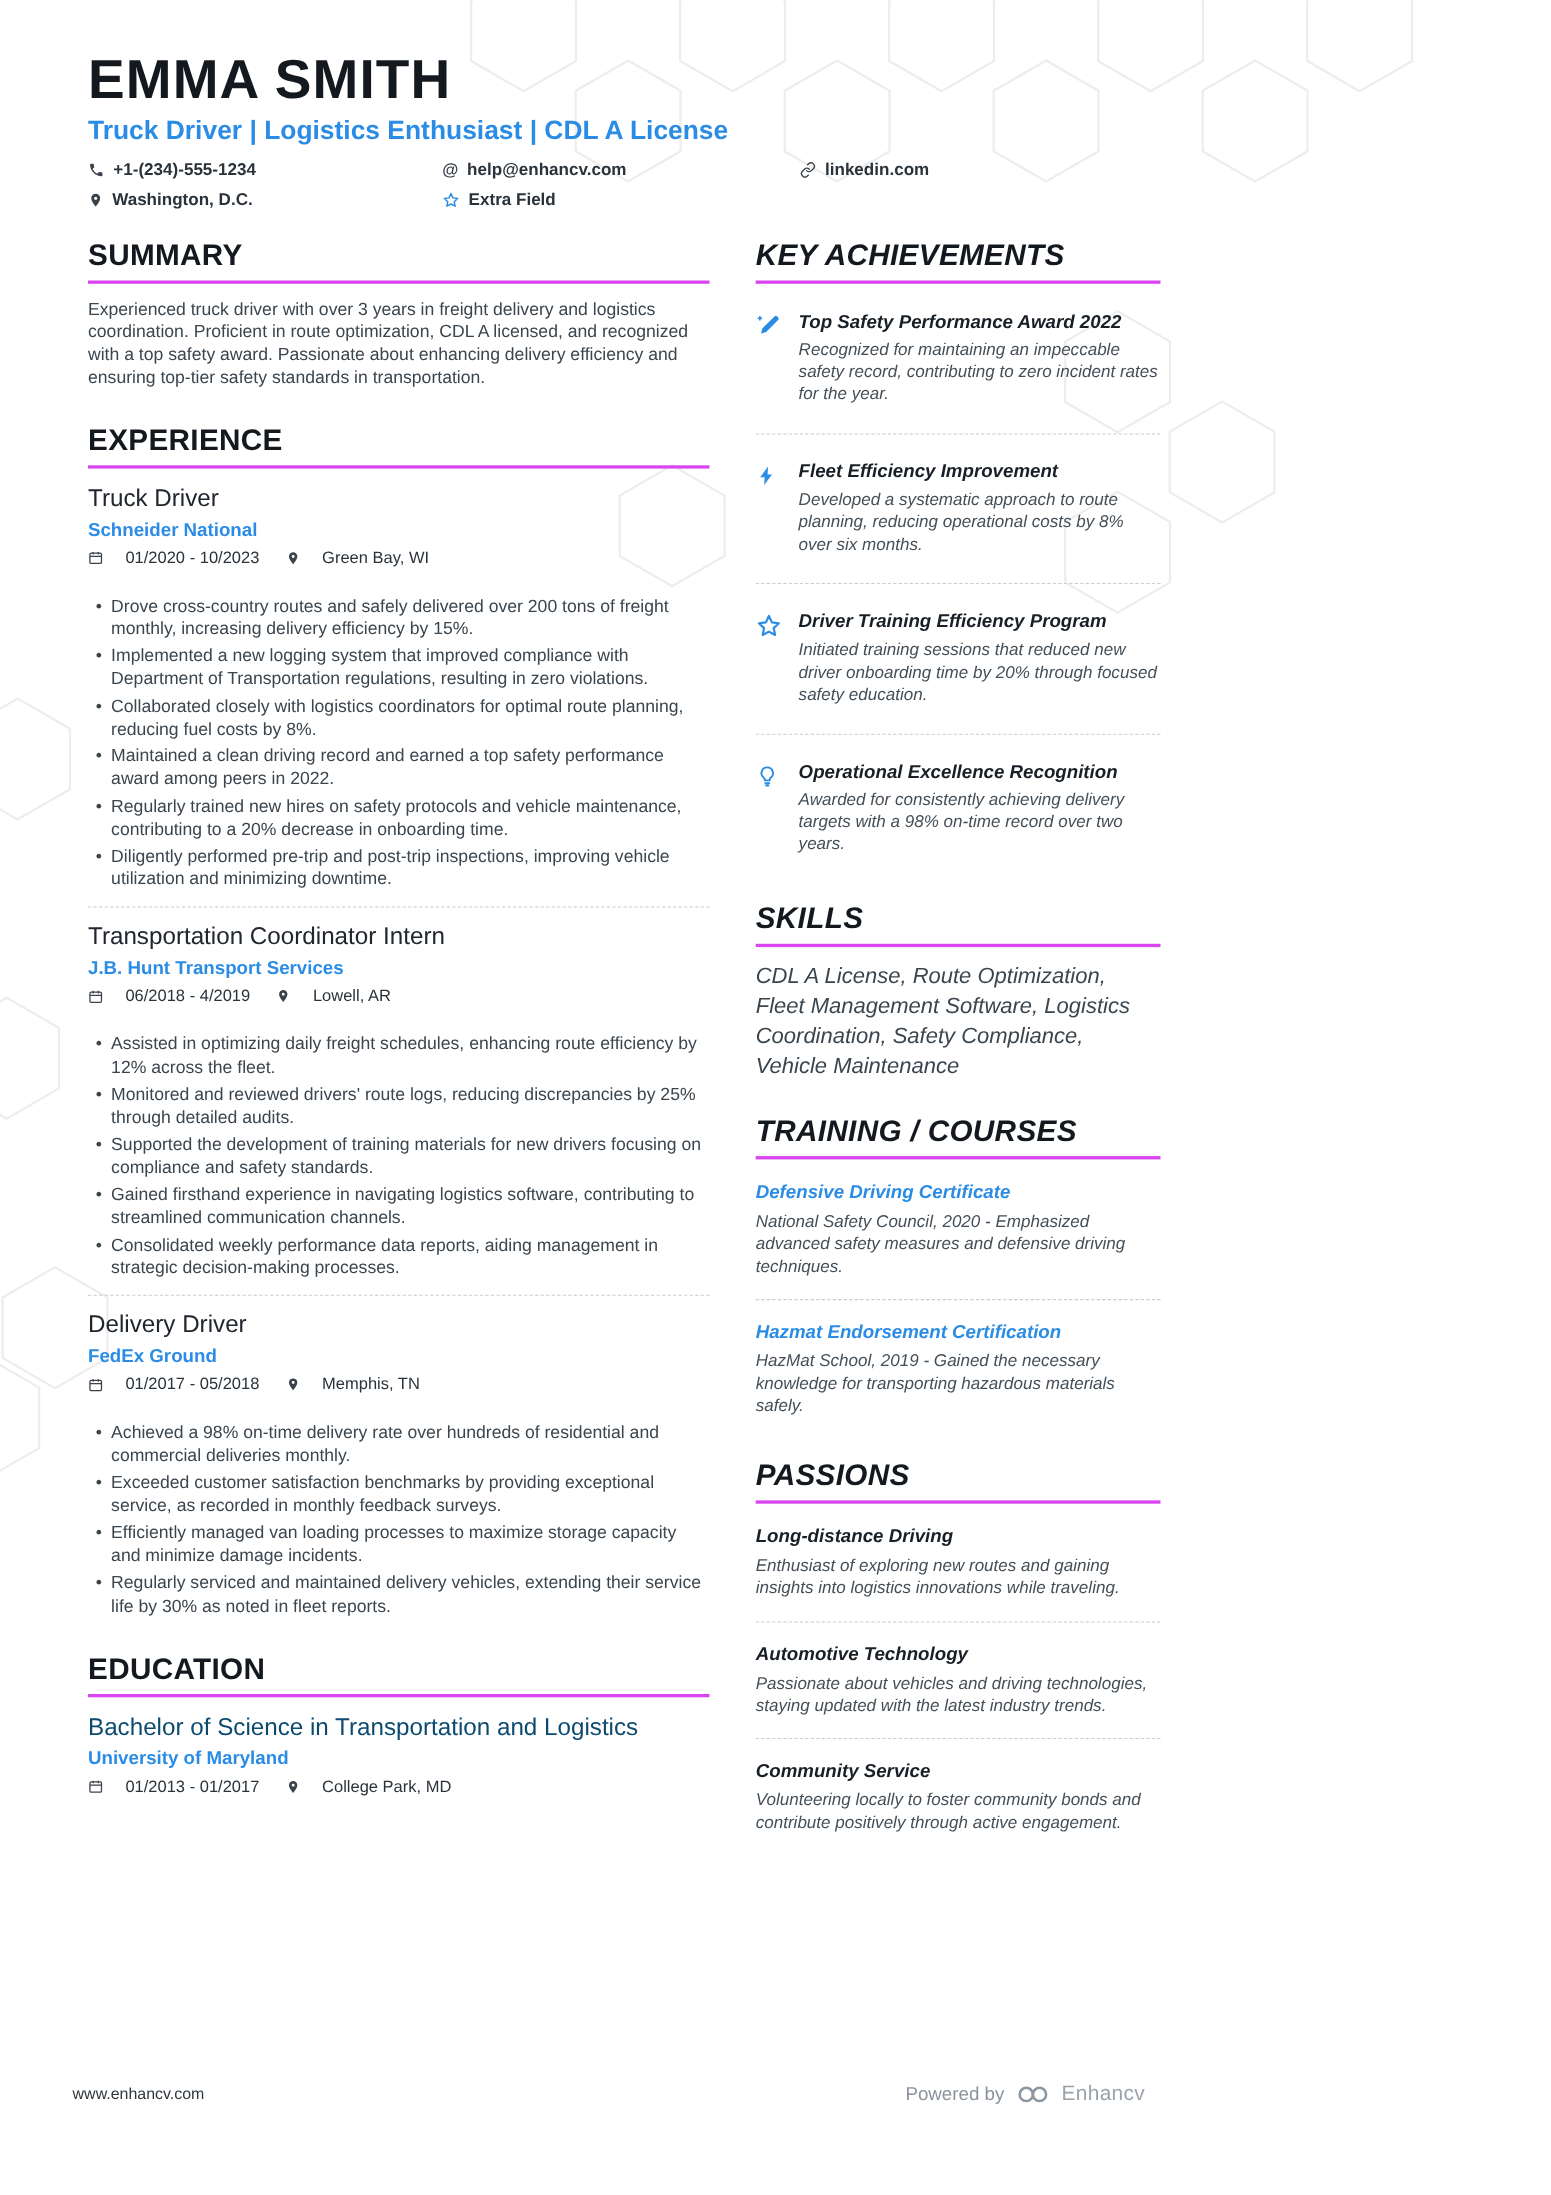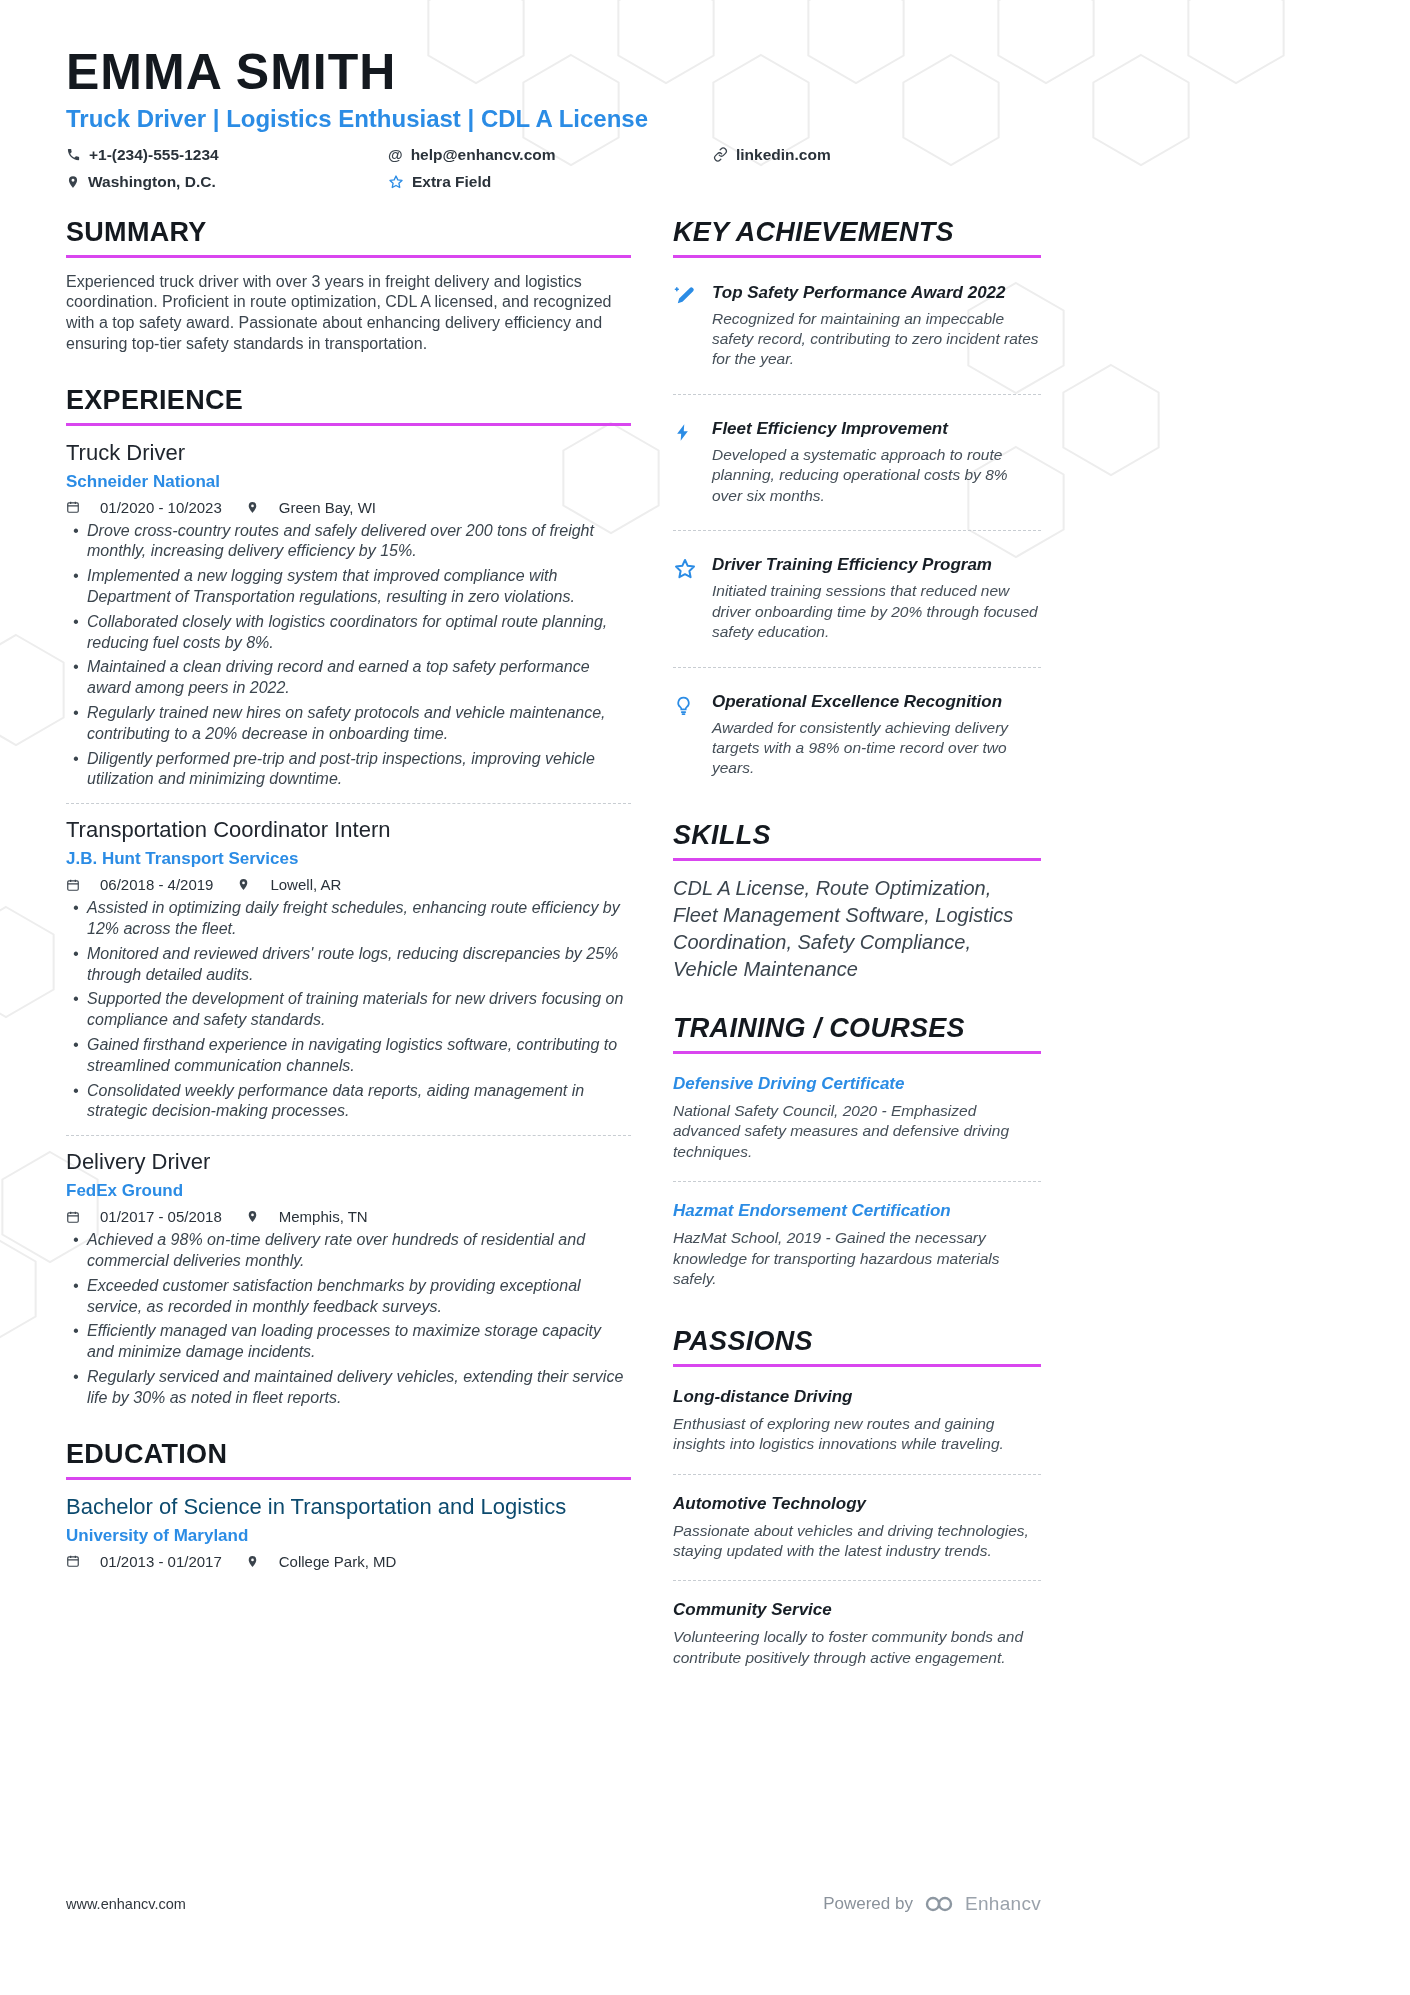--- a/index.html
+++ b/index.html
@@ -2,21 +2,21 @@
 <html><head>
 <meta charset="utf-8">
 <style>
   * { margin:0; padding:0; box-sizing:border-box; }
   html,body { background:#ffffff; }
   body { font-family:"Liberation Sans", sans-serif; color:#3b454e; }
 
   .page { position:relative; width:1410px; height:1995px; background:#fff; overflow:hidden; }
   .hex-bg { position:absolute; left:0; top:0; width:1410px; height:1995px; pointer-events:none; }
 
-  .content { position:absolute; left:66px; top:46px; width:975px; }
+  .content { position:absolute; left:80px; top:46px; width:975px; }
 
   
   .name { font-size:50px; font-weight:800; letter-spacing:1px; color:#14191f; line-height:1.05; }
   .headline { font-size:24px; font-weight:700; color:#2b8ce5; margin-top:6px; }
   .contact-grid { display:grid; grid-template-columns:322px 325px 1fr; row-gap:9px; margin-top:13px; align-items:center; }
   .contact { display:flex; align-items:center; gap:8px; font-size:15.5px; font-weight:700; color:#2a323a; }
   .contact svg { flex:0 0 auto; display:block; }
   .at-glyph { font-weight:800; color:#3a434c; font-size:15px; line-height:1; }
 
   
@@ -30,21 +30,21 @@
 
   .body-text { font-size:16px; line-height:1.3; color:#3b454e; }
 
   
   .job { margin-bottom:4px; }
   .job-title { font-size:22px; font-weight:500; color:#20262e; }
   .company { font-size:17px; font-weight:700; color:#2b8ce5; margin-top:6px; }
   .meta { display:flex; gap:24px; margin-top:7px; align-items:center; font-size:15px; color:#2a323a; }
   .meta-item { display:flex; gap:20px; align-items:center; }
   .meta-item svg { display:block; }
-  ul.bullets { list-style:none; margin-top:5px;font-style:italic; }
+  ul.bullets { list-style:none; margin-top:26px; }
   ul.bullets li { position:relative; padding-left:21px; font-size:16px; line-height:1.3; color:#3b454e; margin-bottom:4px; }
   ul.bullets li::before { content:"\2022"; position:absolute; left:7px; top:0; color:#3b454e; }
 
   .dashed { border-top:1px dashed #c8cdd2; margin:13px 0; }
 
   
   .ach { display:flex; gap:13px; padding:11px 0; }
   .ach-icon { flex:0 0 26px; padding-top:2px; }
   .ach-body { flex:1; min-width:0; }
   .ach-title { font-size:17px; font-weight:700; color:#181f26; margin-bottom:6px; }

